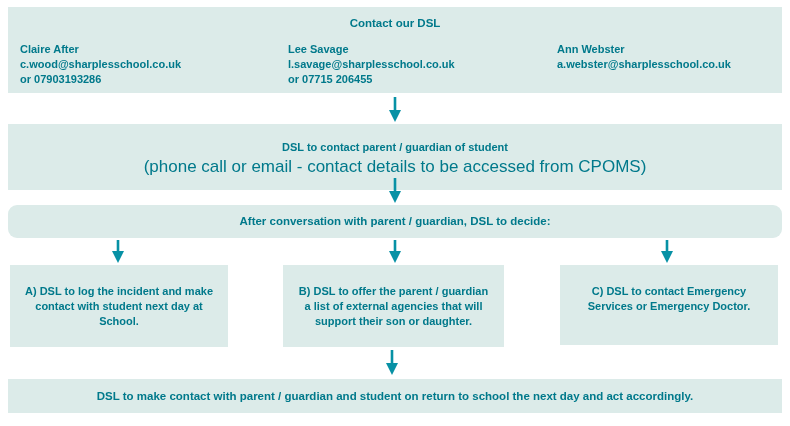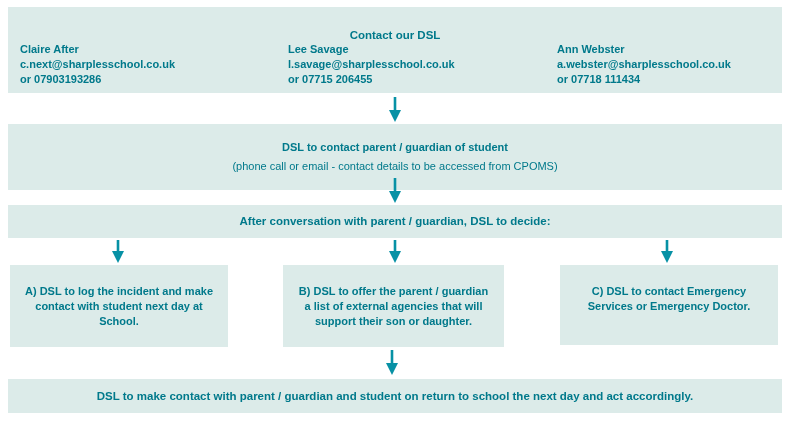--- a/index.html
+++ b/index.html
@@ -26,43 +26,43 @@
     font-size:11px;
     font-weight:bold;
     line-height:15px;
   }
   
   .top-box{left:8px;top:7px;width:774px;height:86px;}
   .top-box .box-title{
     text-align:center;
     padding-top:9px;
     font-size:11.5px;
-    margin-top:12px;
   }
   .contact{
     position:absolute;
     top:35px;
     line-height:15px;
     white-space:nowrap;
   }
   .contact.c1{left:12px;}
   .contact.c2{left:280px;}
   .contact.c3{left:549px;}
   
   .step2-box{
     left:8px;top:124px;width:774px;height:66px;
     display:flex;flex-direction:column;align-items:center;justify-content:center;
     gap:4px;text-align:center;
   }
-  .step2-box .sub{font-weight:normal;font-size:11px;}
+  .step2-box .sub{font-weight:normal;font-size:17px;}
   
   .step3-box{
     left:8px;top:205px;width:774px;height:33px;
     display:flex;align-items:center;justify-content:center;text-align:center;
     font-size:11.5px;
+    border-radius:9px;
   }
   
   .option-box{
     top:265px;height:82px;
     display:flex;align-items:center;justify-content:center;
     text-align:center;
   }
   .option-a{left:10px;width:218px;padding:12px 13px;}
   .option-b{left:283px;width:221px;padding:0 15px;}
   .option-c{left:560px;width:218px;height:80px;align-items:flex-start;padding:19px 16px 0 16px;}
@@ -84,34 +84,33 @@
 </head>
 <body>
 
 <div class="canvas">
 
   <section class="box top-box">
     <div class="box-title">Contact our DSL</div>
 
     <div class="contact c1">
       <div>Claire After</div>
-      <div>c.next@sharplesschool.co.uk</div>
+      <div>c.wood@sharplesschool.co.uk</div>
       <div>or 07903193286</div>
     </div>
 
     <div class="contact c2">
       <div>Lee Savage</div>
       <div>l.savage@sharplesschool.co.uk</div>
       <div>or 07715 206455</div>
     </div>
 
     <div class="contact c3">
       <div>Ann Webster</div>
       <div>a.webster@sharplesschool.co.uk</div>
-      <div>or 07718 111434</div>
     </div>
   </section>
 
   <div class="arrow" style="left:388px;top:97px">
     <svg width="14" height="25" viewBox="0 0 14 25" aria-hidden="true">
       <rect x="5.7" y="0" width="2.6" height="14" fill="currentColor"></rect>
       <polygon points="1,13 13,13 7,25" fill="currentColor"></polygon>
     </svg>
   </div>
 

